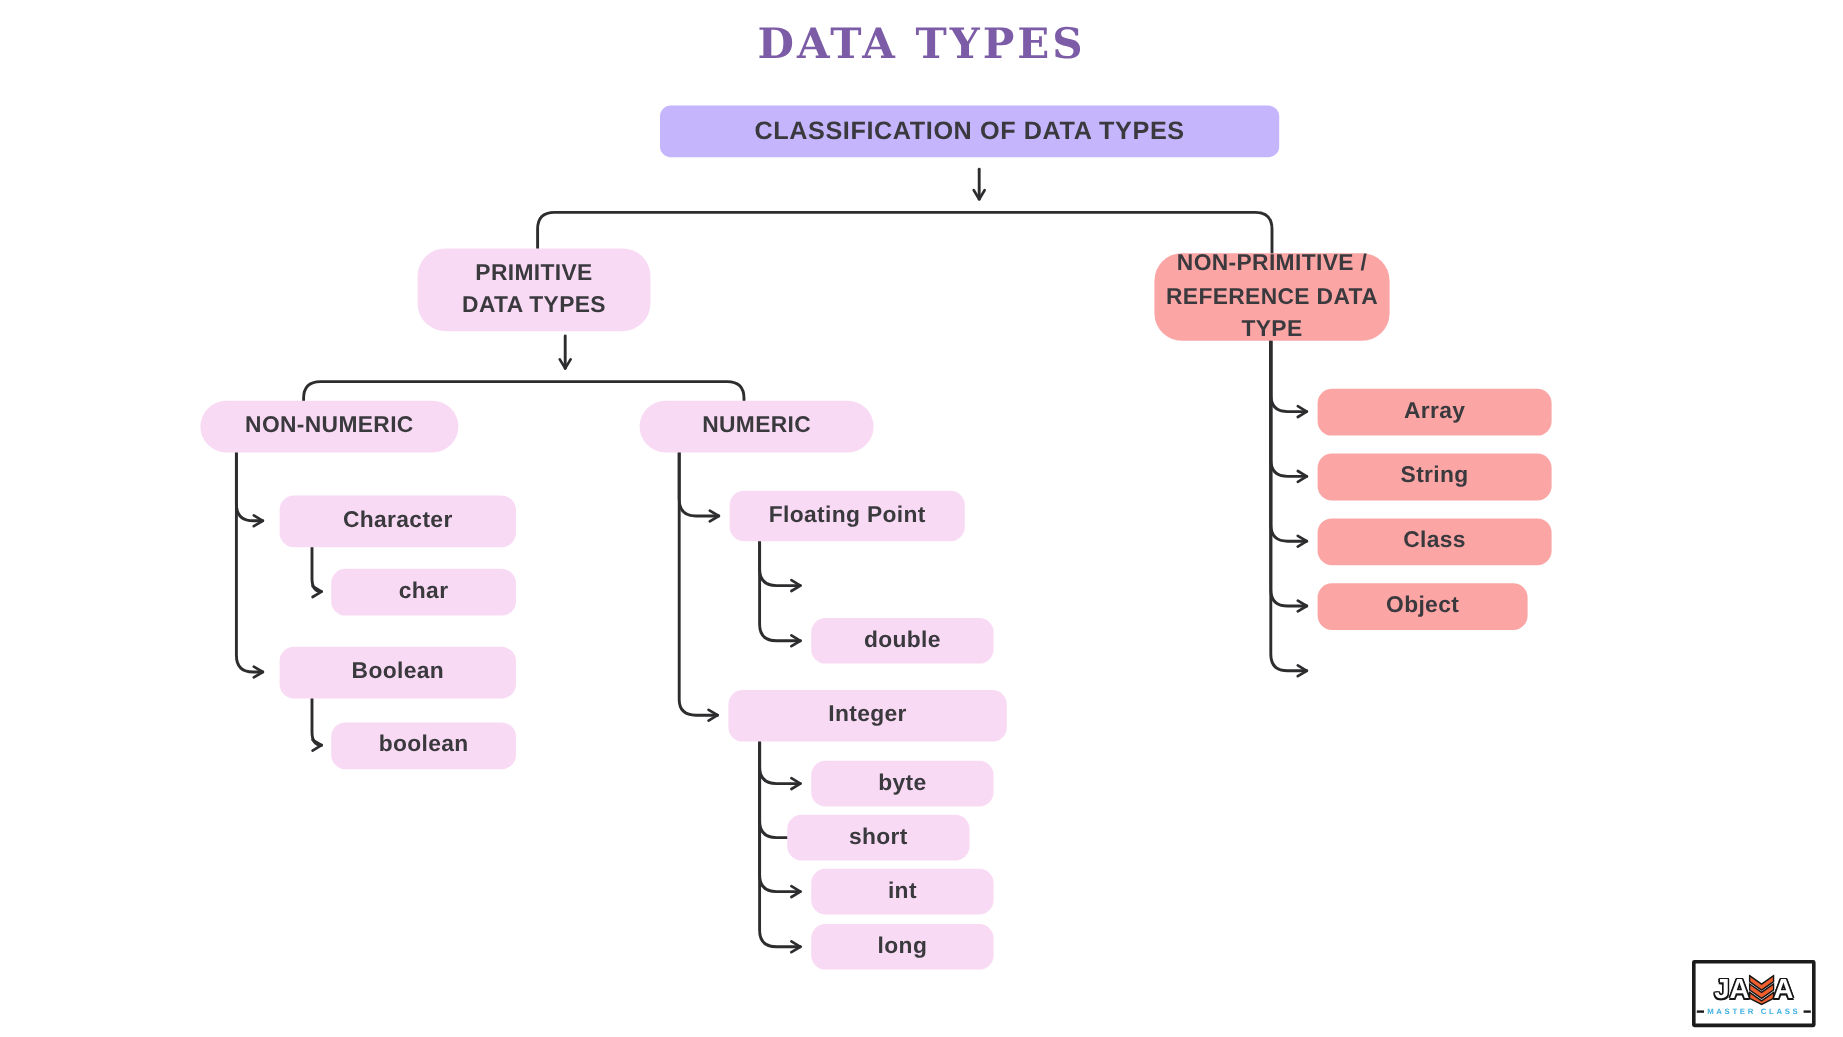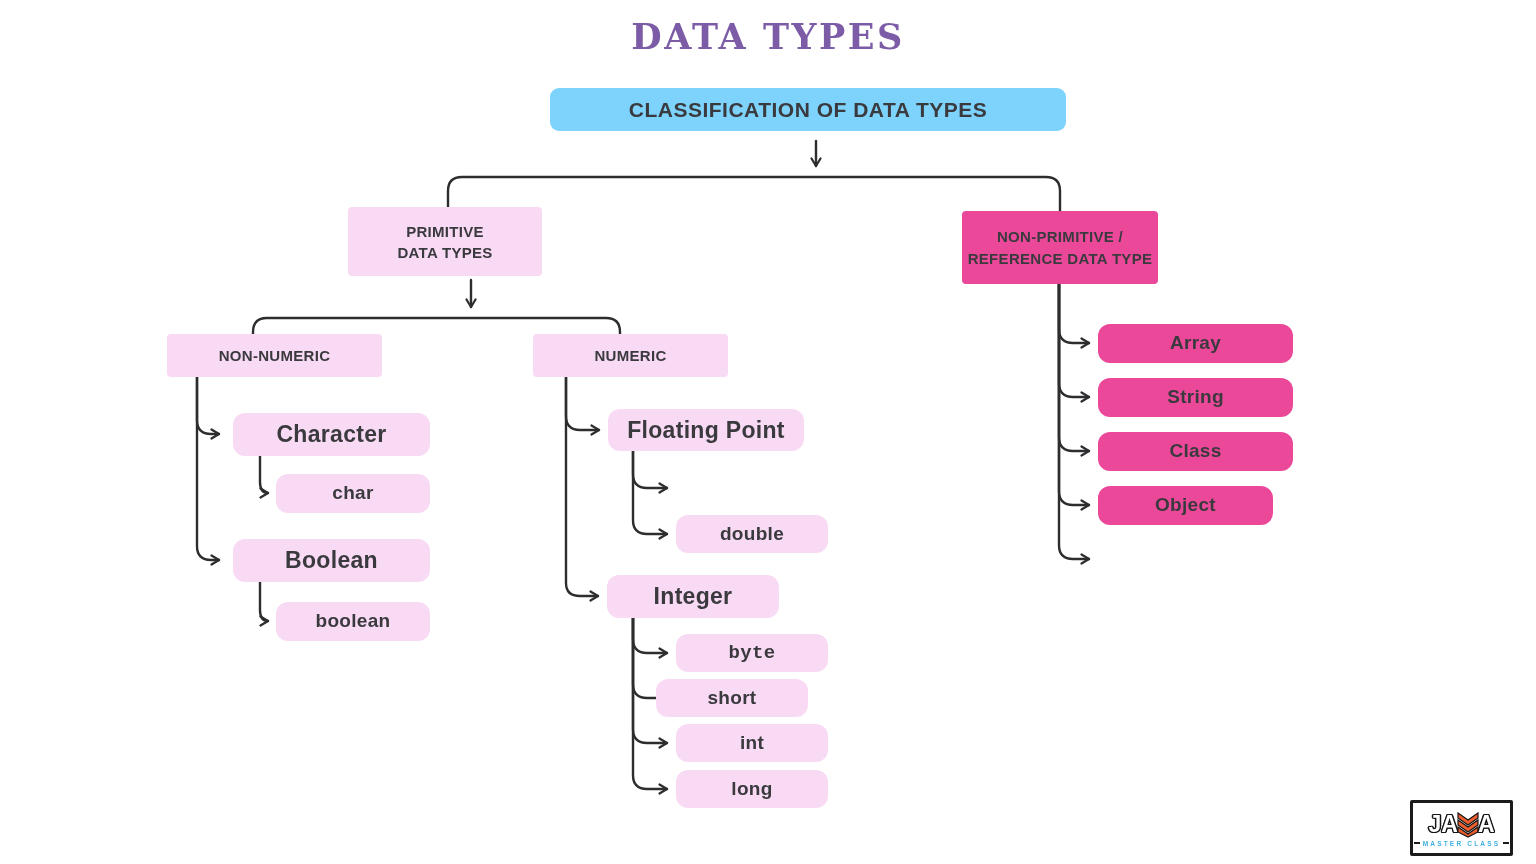--- a/index.html
+++ b/index.html
@@ -25,43 +25,43 @@
   .node{
     position:absolute;z-index:2;
     display:flex;align-items:center;justify-content:center;
     text-align:center;
     font-weight:bold;color:#3a3a3e;
     border-radius:12px;
     white-space:pre-line;
     line-height:1.4;
     letter-spacing:0.3px;
   }
-  .lavender{background:#7dd3fc;}
+  .lavender{background:#c4b5fd;}
   .pink{background:#f9daf4;}
-  .salmon{background:#ec4899;}
+  .salmon{background:#fca5a5;}
 
   .lvl-root{font-size:21px;letter-spacing:0.5px;border-radius:9px;}
-  .lvl-cat{font-size:15px;border-radius:4px;}
-  .lvl-mid{font-size:23px;}
+  .lvl-cat{font-size:19px;border-radius:23px;}
+  .lvl-mid{font-size:19px;}
   .lvl-leaf{font-size:19px;}
 
   .n-classification{left:550px;top:88px;width:516px;height:43px;}
   .n-primitive{left:348px;top:207px;width:194px;height:69px;}
   .n-nonprimitive{left:962px;top:211px;width:196px;height:73px;line-height:1.45;}
   .n-nonnumeric{left:167px;top:334px;width:215px;height:43px;}
   .n-numeric{left:533px;top:334px;width:195px;height:43px;}
   .n-character{left:233px;top:413px;width:197px;height:43px;}
   .n-char{left:276px;top:474px;width:154px;height:39px;}
   .n-boolean{left:233px;top:539px;width:197px;height:43px;}
   .n-boolean-primitive{left:276px;top:602px;width:154px;height:39px;}
   .n-floating-point{left:608px;top:409px;width:196px;height:42px;}
   .n-float{left:676px;top:469px;width:152px;height:38px;}
   .n-double{left:676px;top:515px;width:152px;height:38px;}
-  .n-integer{left:607px;top:575px;width:172px;height:43px;}
-  .n-byte{left:676px;top:634px;width:152px;height:38px;font-family:Liberation Mono, monospace;}
+  .n-integer{left:607px;top:575px;width:232px;height:43px;}
+  .n-byte{left:676px;top:634px;width:152px;height:38px;}
   .n-short{left:656px;top:679px;width:152px;height:38px;}
   .n-int{left:676px;top:724px;width:152px;height:38px;}
   .n-long{left:676px;top:770px;width:152px;height:38px;}
   .n-array{left:1098px;top:324px;width:195px;height:39px;}
   .n-string{left:1098px;top:378px;width:195px;height:39px;}
   .n-class{left:1098px;top:432px;width:195px;height:39px;}
   .n-object{left:1098px;top:486px;width:175px;height:39px;}
   .n-interface{left:1098px;top:540px;width:195px;height:39px;}
 
   

